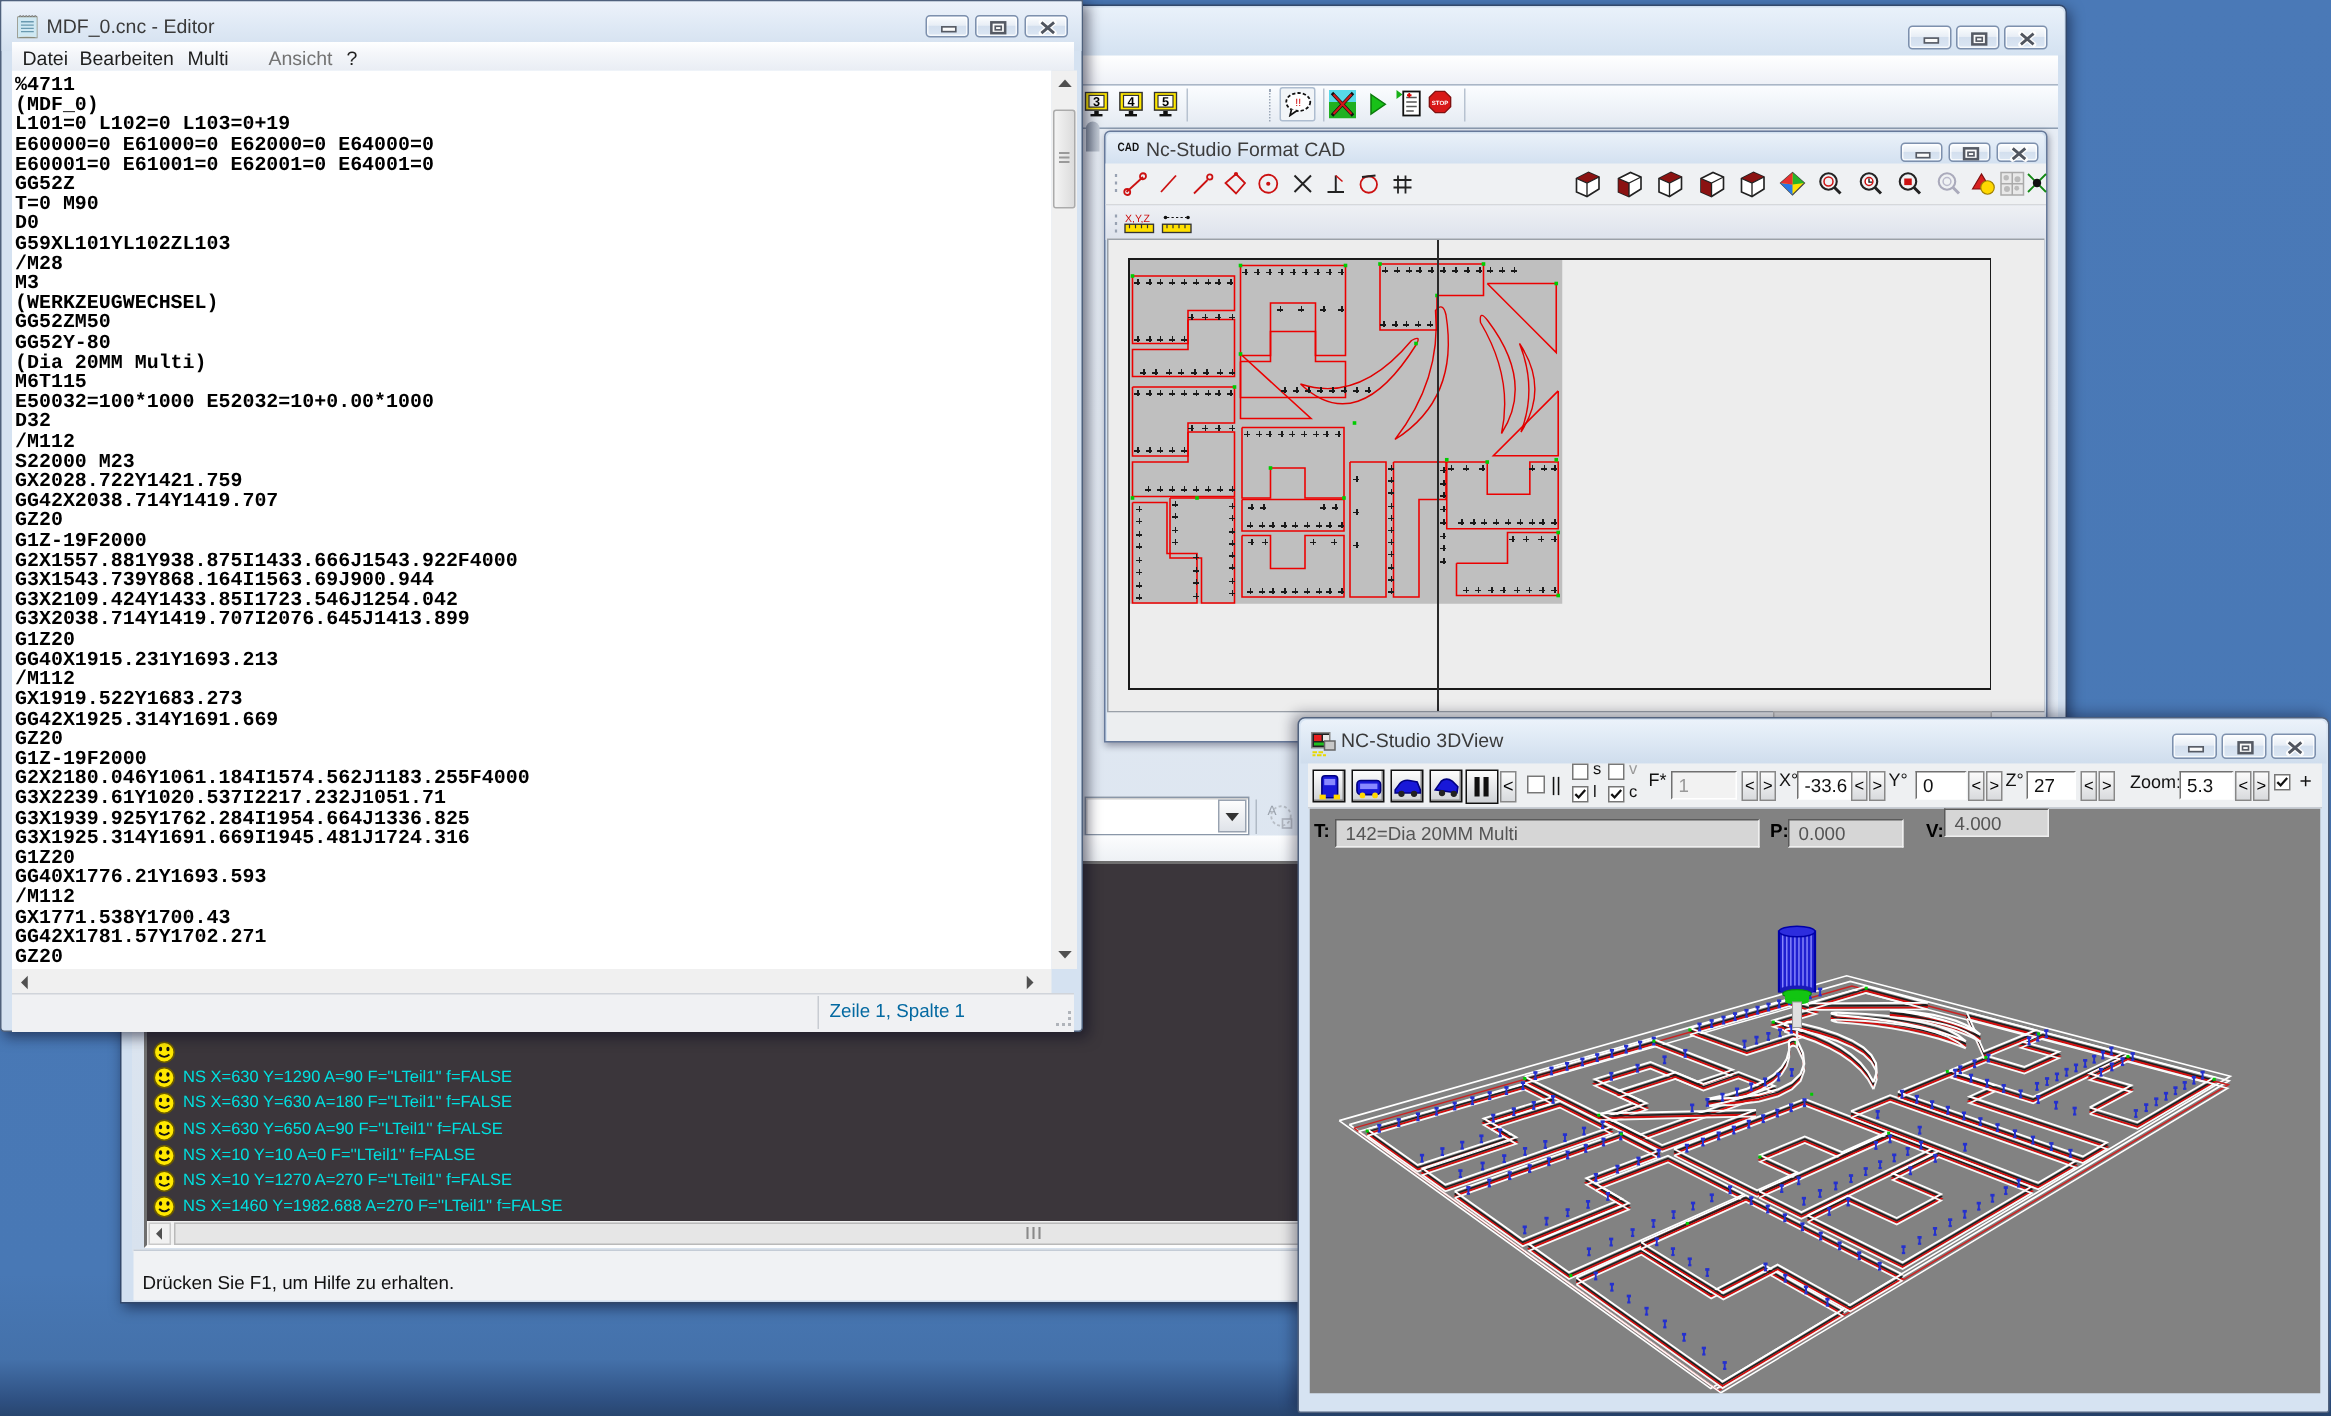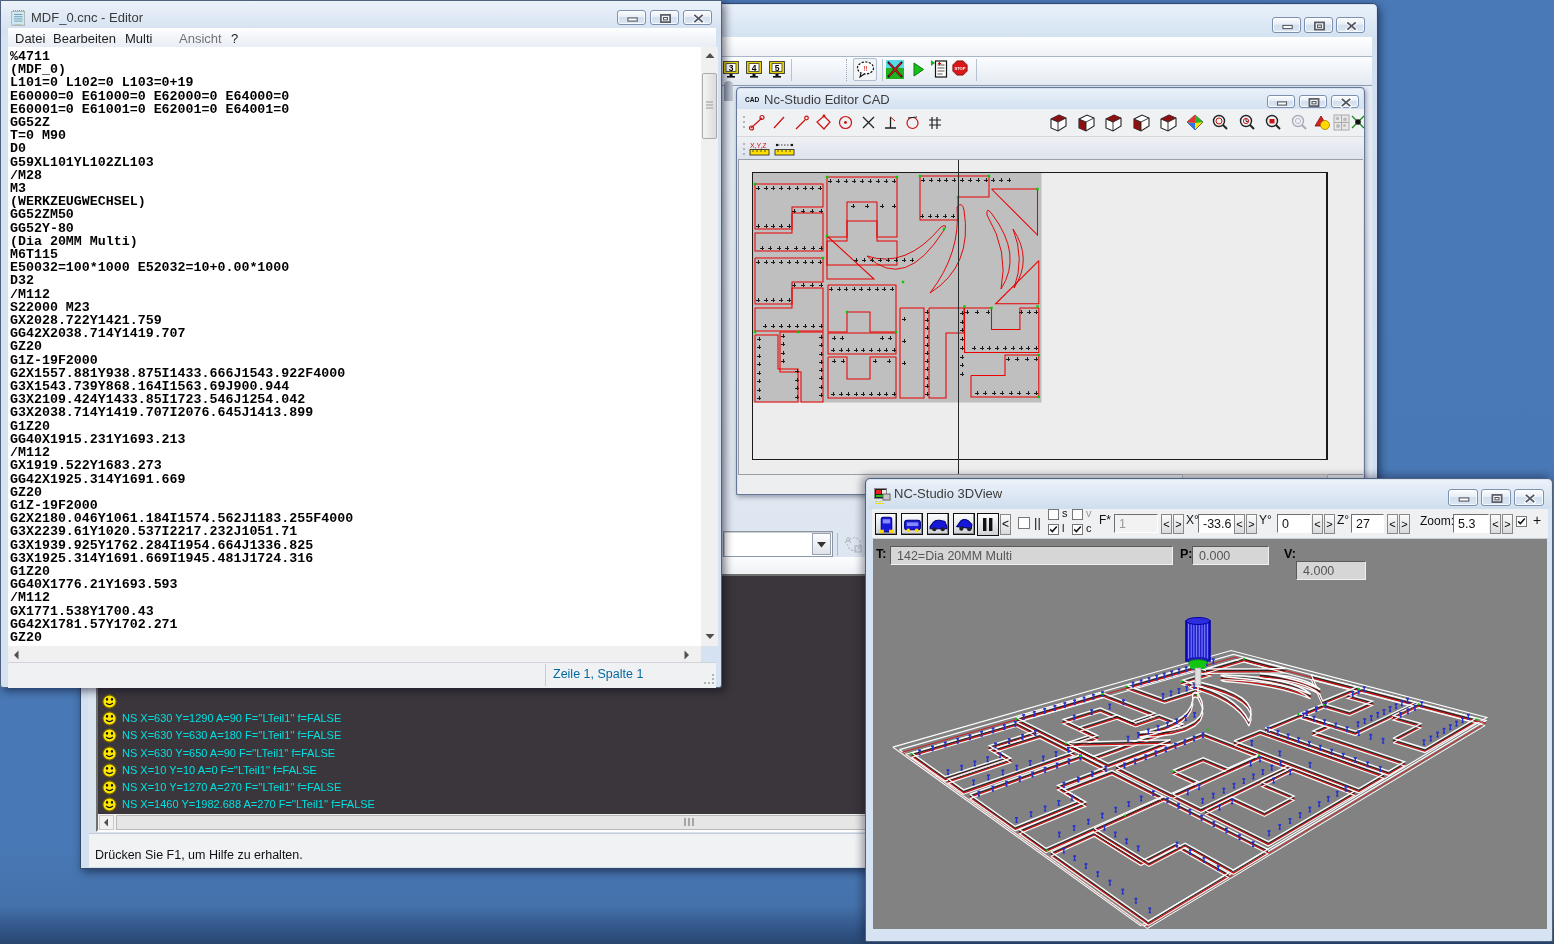--- a/index.html
+++ b/index.html
@@ -151,21 +151,21 @@
     </div>
     <div style="position:absolute;left:35px;top:810.5px;width:1140px;height:15px;background:#e6e6e6;border:1px solid #b9b9b9"></div>
     <svg style="position:absolute;left:602px;top:813px" width="14" height="10" viewBox="0 0 14 10">
       <path d="M2,1v8M6,1v8M10,1v8" stroke="#8a8a8a" stroke-width="1.4"></path>
     </svg>
     <div style="position:absolute;left:8px;top:829px;width:1282px;height:34px;background:#f0f2f4;border-top:1px solid #c4ccd6"></div>
     <div style="position:absolute;left:14px;top:844px;font-size:12.5px;color:#111">Drücken Sie F1, um Hilfe zu erhalten.</div>
     <div style="position:absolute;left:655px;top:83px;width:629px;height:408px;background:#d3e1f0;border:1px solid #66799a;border-radius:4px 4px 0 0;box-shadow:1px 2px 5px rgba(0,0,30,.35)">
       <div style="position:absolute;left:1px;top:1px;right:1px;height:21px;background:linear-gradient(#eaf1f9,#d2e0f0);border-radius:3px 3px 0 0"></div>
       <div style="position:absolute;left:8px;top:7px;font-size:7px;font-weight:bold;color:#111;transform:scale(.95,1.15);transform-origin:0 0">CAD</div>
-      <div style="position:absolute;left:27px;top:4px;font-size:13px;color:#3c3c3c">Nc-Studio Editor CAD</div>
+      <div style="position:absolute;left:27px;top:4px;font-size:13px;color:#3c3c3c">Nc-Studio Format CAD</div>
     </div>
     <div style="position:absolute;left:1186px;top:91px;width:28px;height:13px;background:linear-gradient(#fbfdfe 0%,#e8eef6 45%,#d3dfee 50%,#dbe6f3 100%);border:1px solid #7d90ad;border-radius:3px;box-shadow:inset 0 0 0 1px rgba(255,255,255,.75)">
       <svg width="28" height="13" viewBox="0 0 28 13">
         <rect x="9.5" y="5.9" width="9.0" height="3.2" fill="#fbfbfb" stroke="#555a64" stroke-width="1.1"></rect>
       </svg>
     </div>
     <div style="position:absolute;left:1218px;top:91px;width:28px;height:13px;background:linear-gradient(#fbfdfe 0%,#e8eef6 45%,#d3dfee 50%,#dbe6f3 100%);border:1px solid #7d90ad;border-radius:3px;box-shadow:inset 0 0 0 1px rgba(255,255,255,.75)">
       <svg width="28" height="13" viewBox="0 0 28 13">
         <rect x="9.4" y="2.9" width="9.2" height="7.2" fill="#fbfbfb" stroke="#555a64" stroke-width="1.7"></rect>
         <rect x="12.0" y="5.5" width="4" height="2.4" fill="none" stroke="#555a64" stroke-width="1.1"></rect>
@@ -1107,13 +1107,13 @@
         <ellipse cx="1197" cy="666.5" rx="8" ry="2.2" fill="#12c512"></ellipse>
         <rect x="1194" y="667" width="6" height="17" fill="#e0e0e0" stroke="#9a9a9a" stroke-width="0.7"></rect>
         <rect x="1196.2" y="686" width="1.6" height="11" fill="#f0f0f0"></rect>
       </g>
     </svg>
     <div style="position:absolute;left:10px;top:68px;font-size:12.5px;font-weight:bold;color:#000">T:</div>
     <div style="position:absolute;left:24px;top:67px;width:283px;height:19px;background:#d6d6d6;border-top:1.5px solid #5a5a5a;border-left:1.5px solid #5a5a5a;border-bottom:1.5px solid #efefef;border-right:1.5px solid #efefef;font-size:12.5px;color:#555;padding:1.5px 0 0 6px">142=Dia 20MM Multi</div>
     <div style="position:absolute;left:314px;top:68px;font-size:12.5px;font-weight:bold;color:#000">P:</div>
     <div style="position:absolute;left:326px;top:67px;width:77px;height:19px;background:#d6d6d6;border-top:1.5px solid #5a5a5a;border-left:1.5px solid #5a5a5a;border-bottom:1.5px solid #efefef;border-right:1.5px solid #efefef;font-size:12.5px;color:#555;padding:1.5px 0 0 6px">0.000</div>
     <div style="position:absolute;left:418px;top:68px;font-size:12.5px;font-weight:bold;color:#000">V:</div>
-    <div style="position:absolute;left:430px;top:82px;width:70px;height:19px;background:#d6d6d6;border-top:1.5px solid #5a5a5a;border-left:1.5px solid #5a5a5a;border-bottom:1.5px solid #efefef;border-right:1.5px solid #efefef;font-size:12.5px;color:#555;padding:1.5px 0 0 6px">4.000</div>
+    <div style="position:absolute;left:430px;top:60px;width:70px;height:19px;background:#d6d6d6;border-top:1.5px solid #5a5a5a;border-left:1.5px solid #5a5a5a;border-bottom:1.5px solid #efefef;border-right:1.5px solid #efefef;font-size:12.5px;color:#555;padding:1.5px 0 0 6px">4.000</div>
   </div>
 </body></html>

